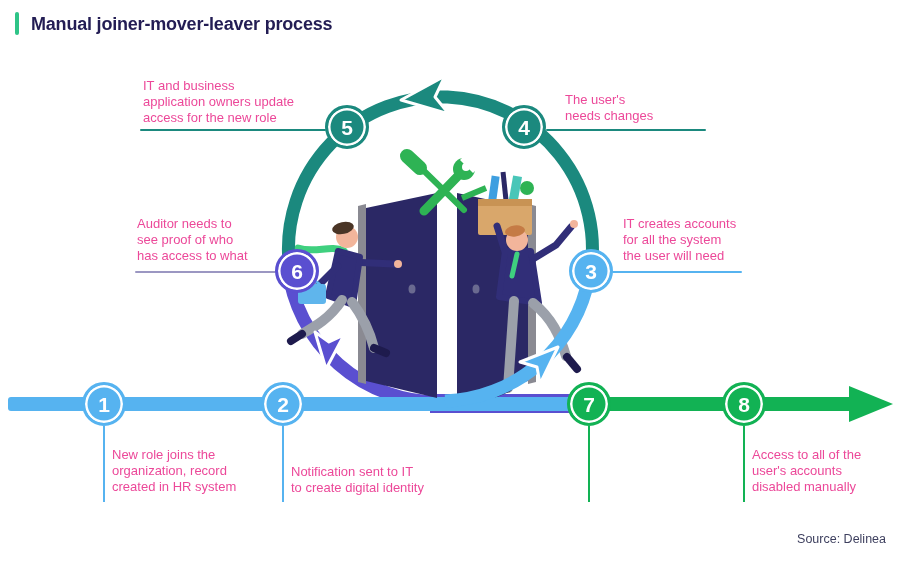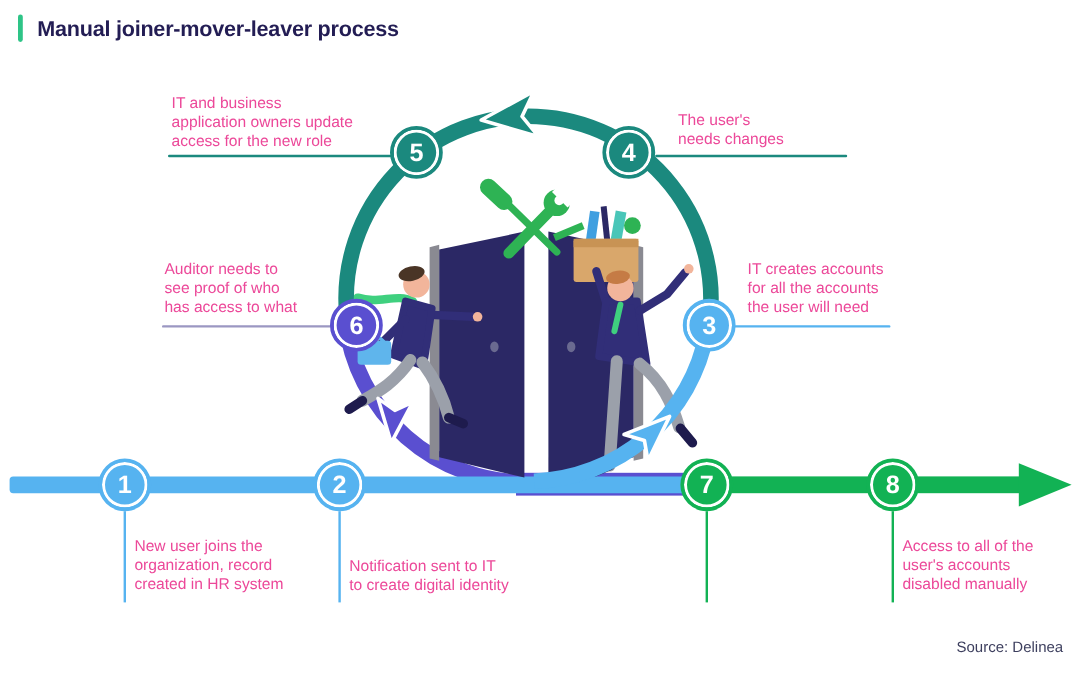--- a/index.html
+++ b/index.html
@@ -135,28 +135,28 @@
 
   <div class="label" style="left:137px;top:216px">
     <div>Auditor needs to</div>
     <div>see proof of who</div>
     <div>has access to what</div>
   </div>
   <div class="hline" style="left:135px;top:271px;width:141px;background:#9B97C2"></div>
 
   <div class="label" style="left:623px;top:216px">
     <div>IT creates accounts</div>
-    <div>for all the accounts</div>
+    <div>for all the system</div>
     <div>the user will need</div>
   </div>
   <div class="hline" style="left:612px;top:271px;width:130px;background:#56B3F0"></div>
 
   <div class="vline" style="left:103px;top:426px;height:76px;background:#56B3F0"></div>
   <div class="label" style="left:112px;top:447px">
-    <div>New user joins the</div>
+    <div>New role joins the</div>
     <div>organization, record</div>
     <div>created in HR system</div>
   </div>
 
   <div class="vline" style="left:282px;top:426px;height:76px;background:#56B3F0"></div>
   <div class="label" style="left:291px;top:464px">
     <div>Notification sent to IT</div>
     <div>to create digital identity</div>
   </div>
 

